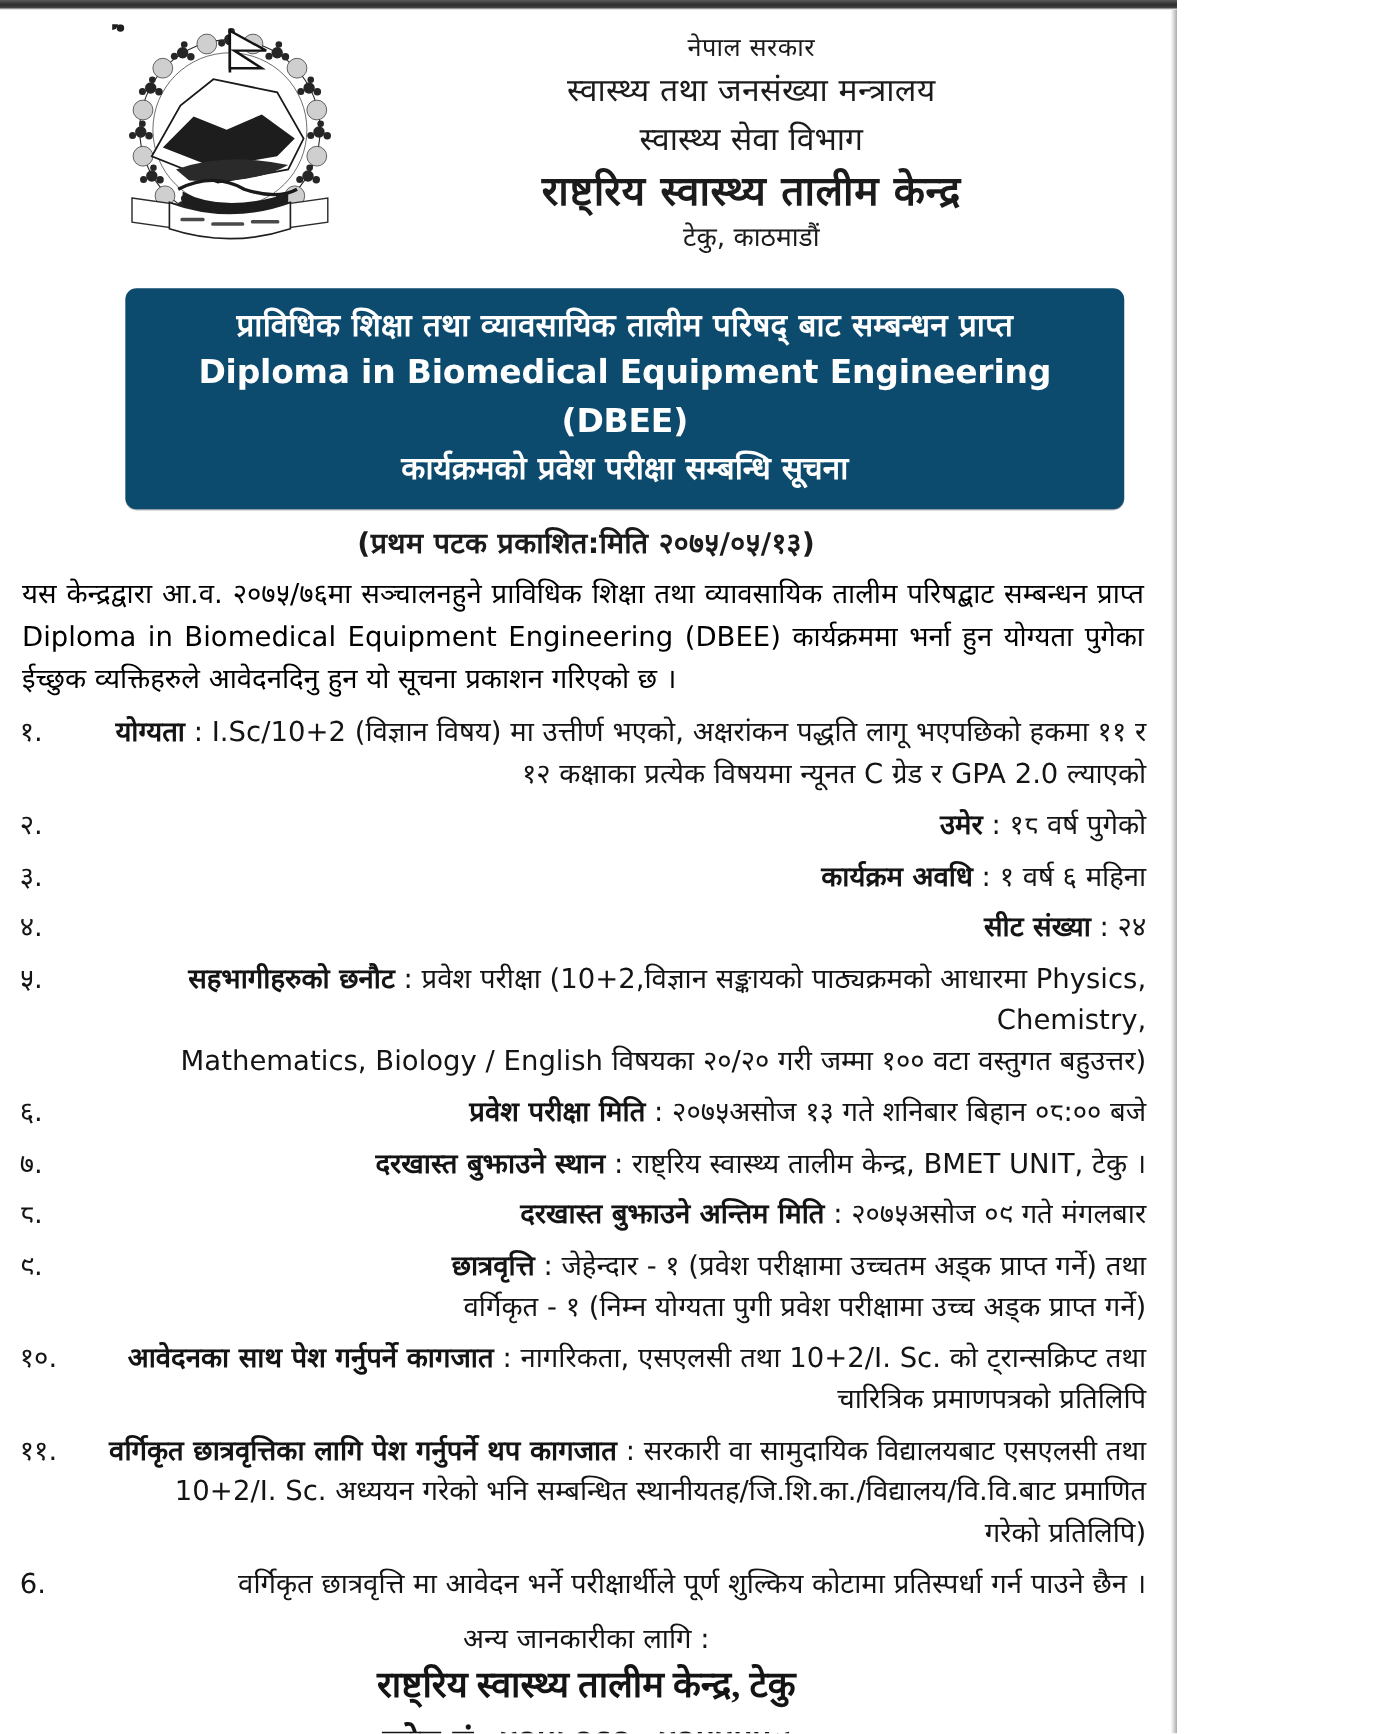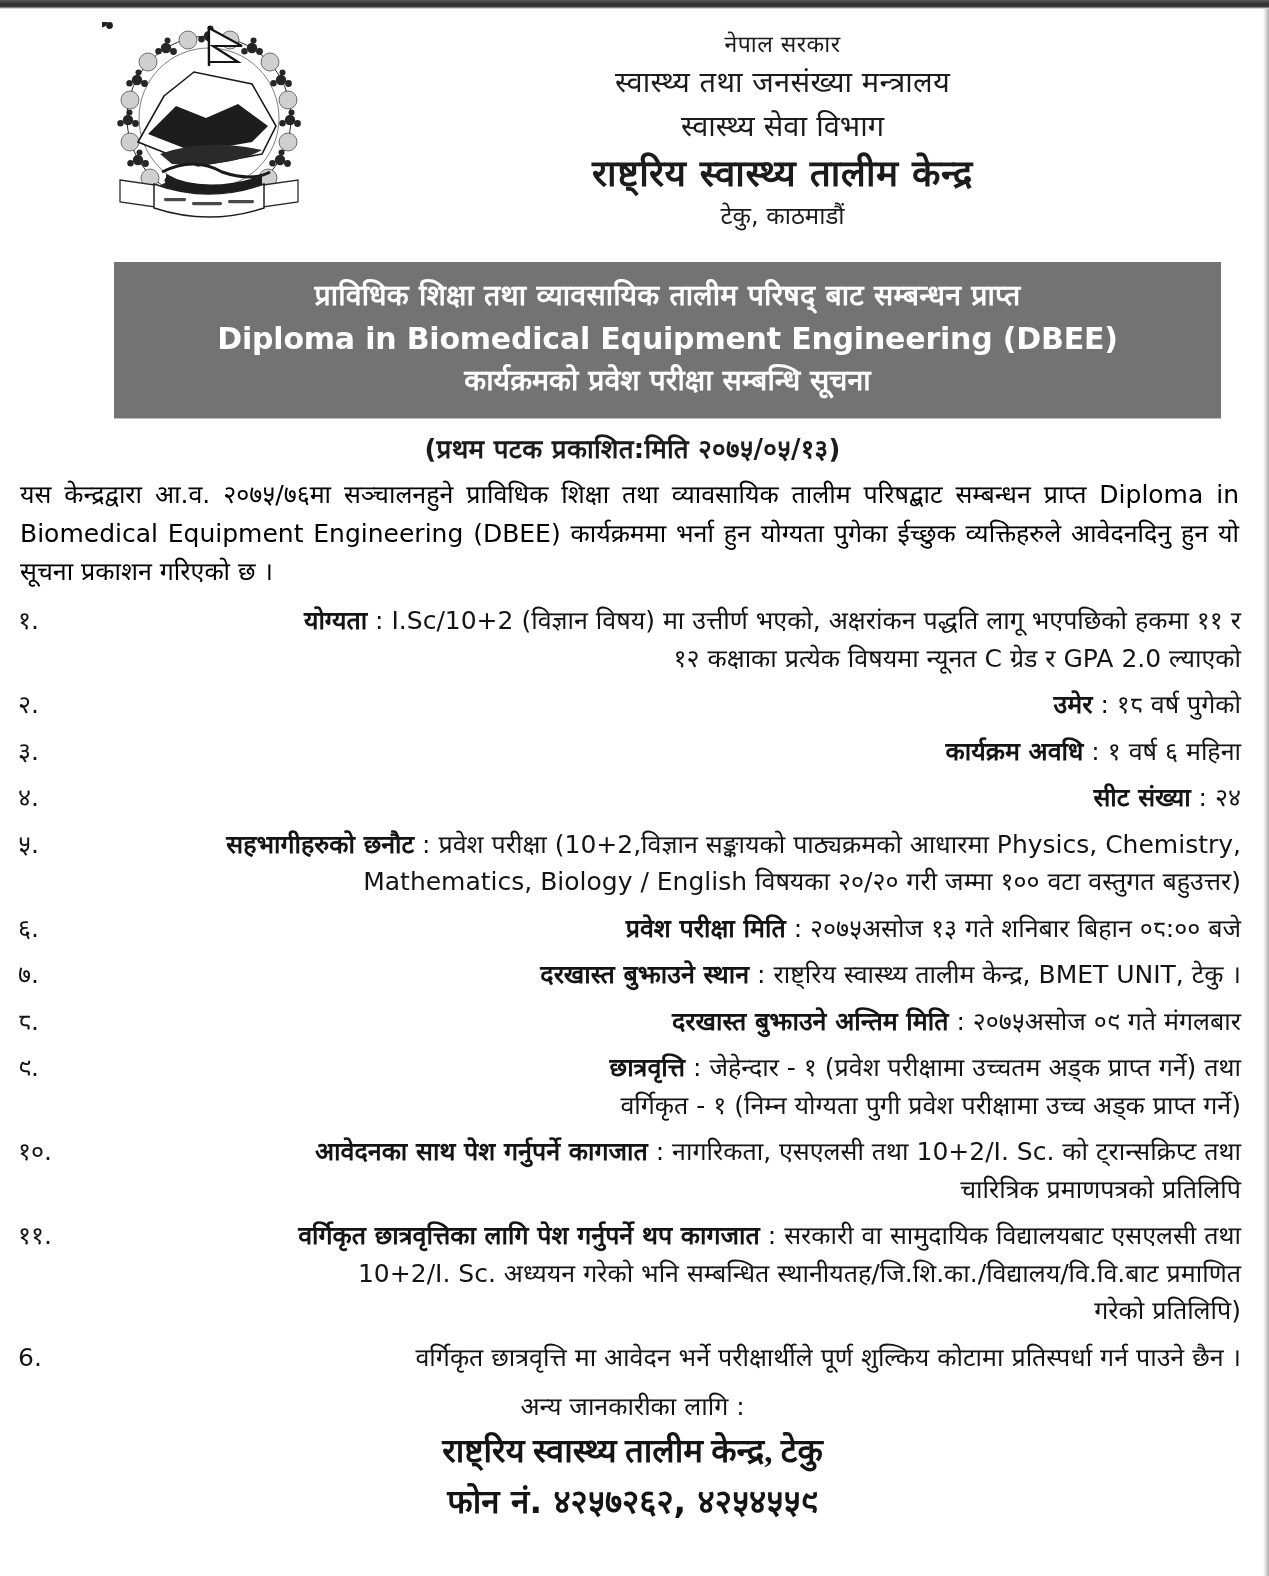--- a/index.html
+++ b/index.html
@@ -6,21 +6,21 @@
   html, body {
     margin: 0;
     padding: 0;
     background: #ffffff;
   }
   body {
     font-family: "DejaVu Sans", "Liberation Sans", sans-serif;
   }
   .page {
     position: relative;
-    width: 1269px;
+    width: 1070px;
     height: 1576px;
     background: #ffffff;
     box-sizing: border-box;
     overflow: hidden;
   }
   
   .scan-edge-top {
     position: absolute;
     left: 0; top: 0;
     width: 1269px;
@@ -84,22 +84,22 @@
     letter-spacing: .5px;
   }
   .org-l5 {
     font-size: 24px;
     line-height: 1.3;
   }
 
   
   .banner {
     margin: 4px 30px 0 100px;
-    background: #737373;
-    border-radius: 0;
+    background: #0c4a6e;
+    border-radius: 10px;
     color: #ffffff;
     text-align: center;
     padding: 14px 18px 16px 18px;
     box-shadow: 0 1px 0 #bdbdbd;
   }
   .banner-l1 {
     font-size: 28.5px;
     line-height: 1.42;
     font-weight: 600;
     letter-spacing: .2px;

